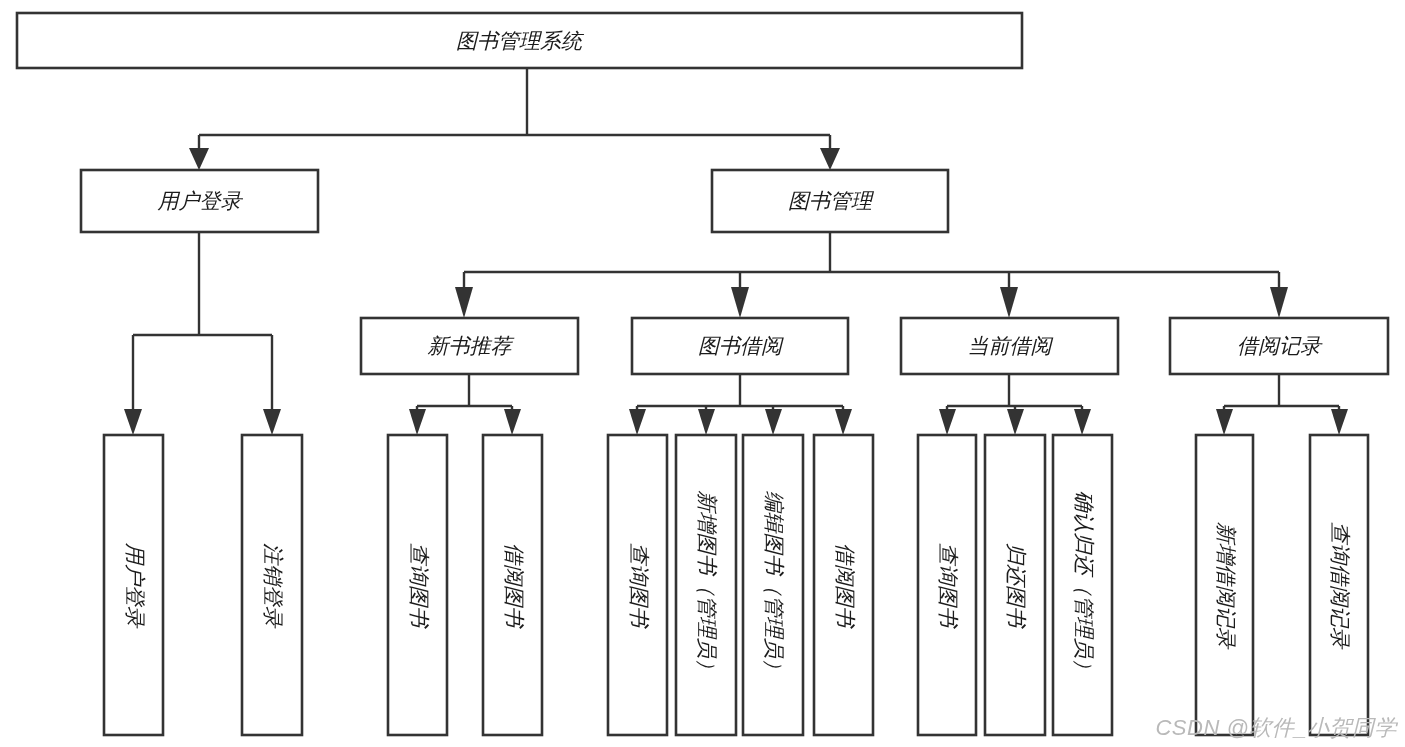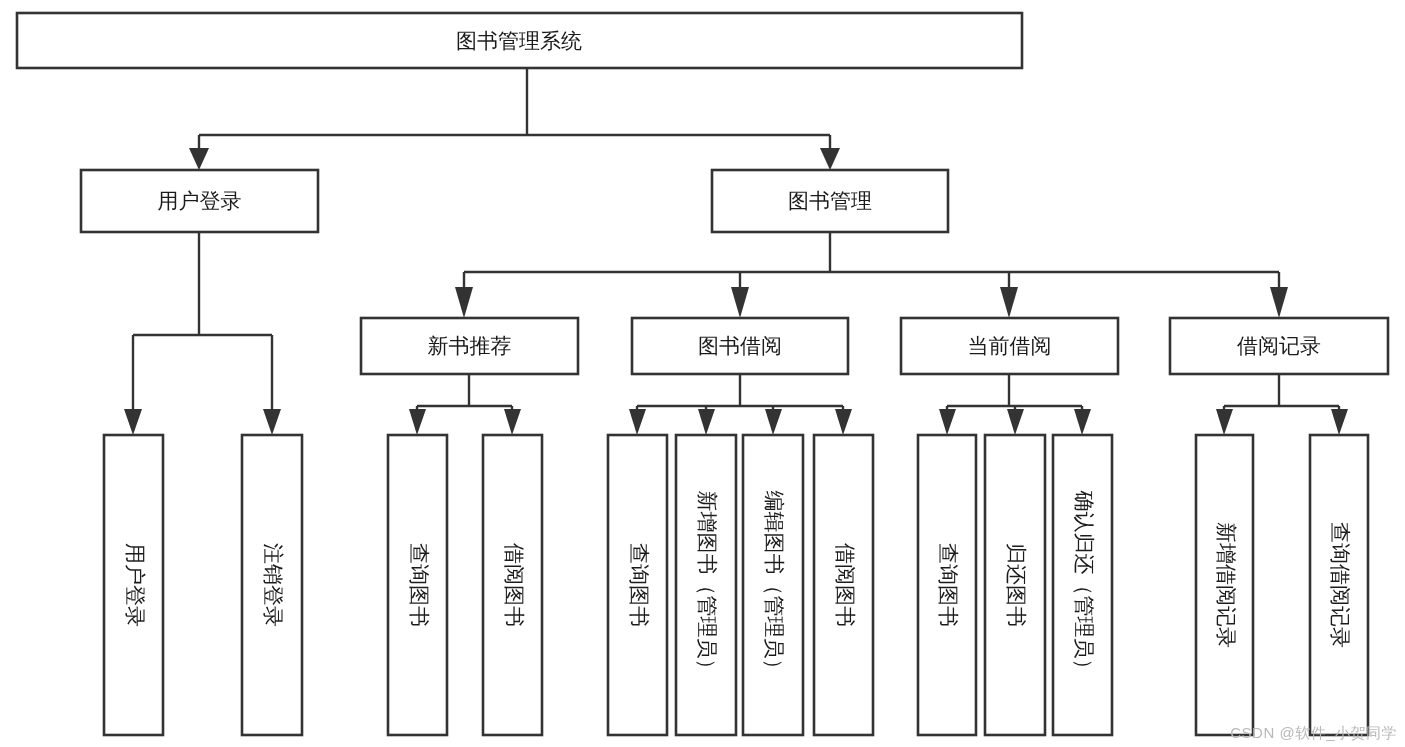--- a/index.html
+++ b/index.html
@@ -11,20 +11,21 @@
     font-family: "Liberation Sans", "DejaVu Sans", sans-serif;
     width: 1405px;
     height: 747px;
     overflow: hidden;
   }
   #diagram-root {
     position: relative;
     width: 1405px;
     height: 747px;
     background: #ffffff;
+    font-style: italic;
   }
   svg#tree-svg {
     position: absolute;
     left: 0;
     top: 0;
     width: 1405px;
     height: 747px;
     display: block;
   }
   .node-box {
@@ -52,21 +53,21 @@
   }
   .arrow-head {
     fill: #333333;
     stroke: none;
   }
   .watermark {
     position: absolute;
     right: 8px;
     bottom: 4px;
     font-family: "Liberation Sans", "DejaVu Sans", sans-serif;
-    font-size: 15px;
+    font-size: 22px;
     color: #b9b9b9;
     white-space: nowrap;
     letter-spacing: 0.5px;
     pointer-events: none;
   }
 </style>
 </head>
 <body>
 
 <div id="diagram-root">

